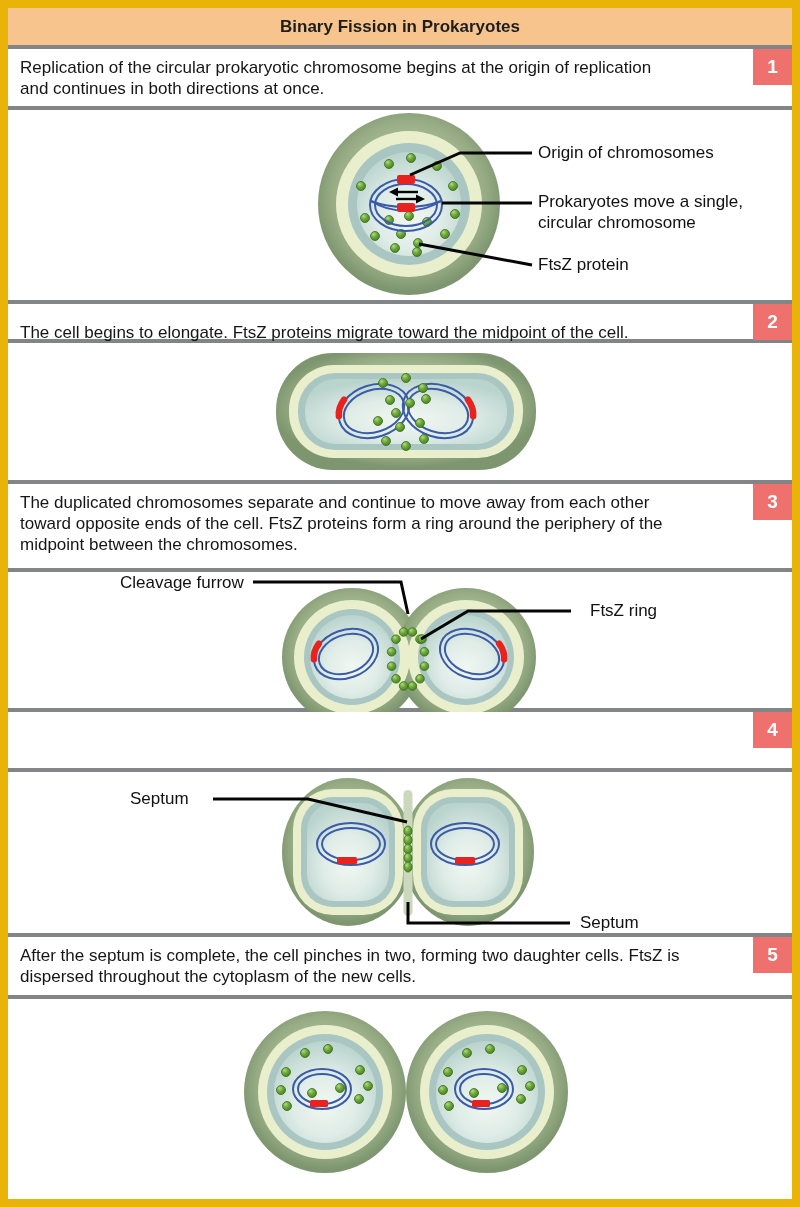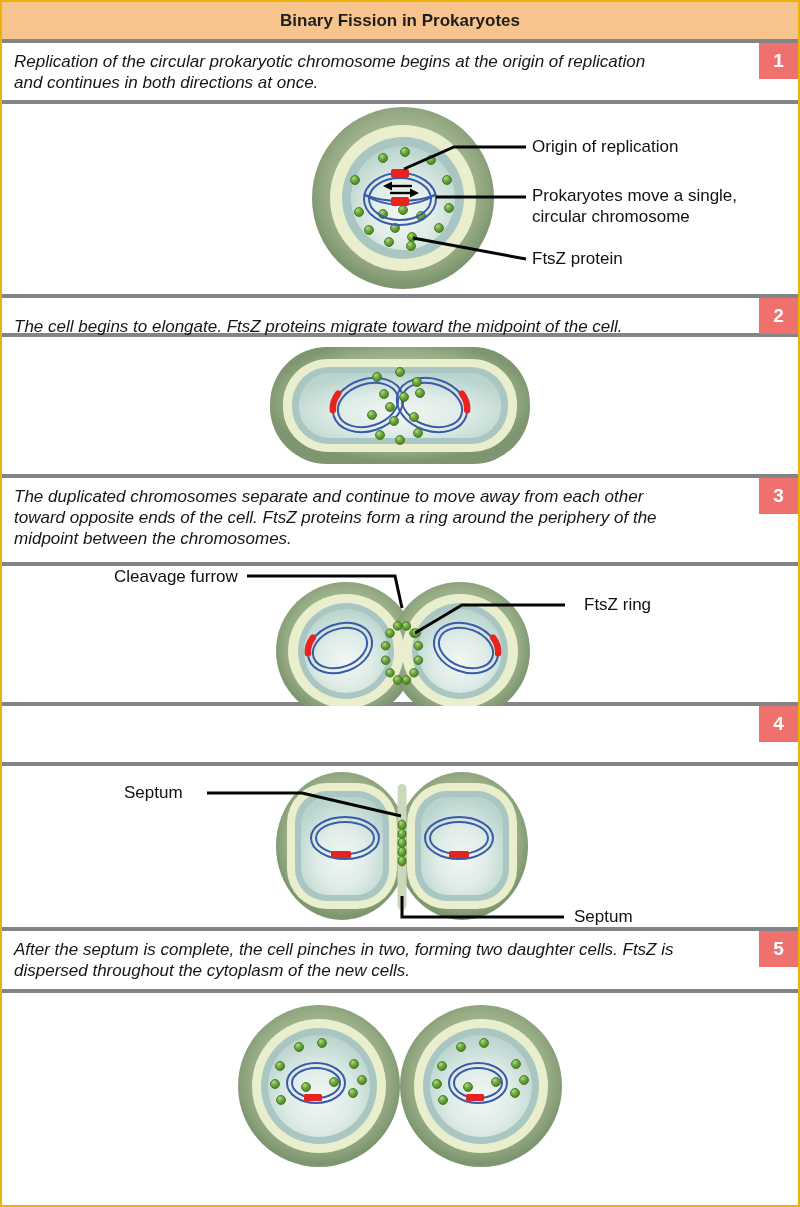--- a/index.html
+++ b/index.html
@@ -1,30 +1,30 @@
 <!DOCTYPE html>
 <html><head>
 <meta charset="utf-8">
 <style>
   html,body { margin:0; padding:0; background:#ffffff; }
   * { box-sizing: border-box; }
   .frame {
     position:relative; width:800px; height:1207px;
-    border:2px solid #eab308; background:#ffffff;
+    border:8px solid #eab308; background:#ffffff;
     font-family:"Liberation Sans", sans-serif; color:#161616;
     overflow:hidden;
   }
   .sep { height:4px; background:#828487; }
   .titlebar {
     height:37px; background:#F8C48D;
     display:flex; align-items:center; justify-content:center;
     font-size:17px; font-weight:bold; color:#1E1E1E;
   }
   .text-panel { position:relative; background:#ffffff; padding:8px 58px 0 12px; }
-  .step-text { margin:0; font-size:17px; line-height:21px; white-space:pre-line; color:#161616;font-style:italic; }
+  .step-text { margin:0; font-size:17px; line-height:21px; white-space:pre-line; color:#161616; }
   .badge {
     position:absolute; top:0; right:0; width:39px; height:36px;
     background:#EF716D; color:#ffffff; font-size:19px; font-weight:bold;
     display:flex; align-items:center; justify-content:center;
   }
   .img-panel { position:relative; background:#ffffff; }
   .img-panel svg { position:absolute; left:0; top:0; display:block; }
   .lbl {
     position:absolute; font-size:17px; line-height:20px; color:#111111;
     white-space:pre-line;
@@ -110,21 +110,21 @@
           <line x1="-10" y1="-6" x2="12" y2="-6"></line>
           <polygon points="19,-6 10,-10.5 10,-1.5" fill="#050505" stroke="none"></polygon>
         </g>
       </g>
       <g stroke="#050505" stroke-width="3" fill="none">
         <path d="M402,65 L452,43 L524,43"></path>
         <path d="M434,93 L524,93"></path>
         <path d="M411,134 L524,155"></path>
       </g>
     </svg>
-    <div class="lbl" style="left:530px; top:33px">Origin of replication</div>
+    <div class="lbl" style="left:530px; top:33px">Origin of chromosomes</div>
     <div class="lbl two-line" style="left:530px; top:81px">Prokaryotes move a single,
 circular chromosome</div>
     <div class="lbl" style="left:530px; top:145px">FtsZ protein</div>
   </div>
 
   <div class="sep"></div>
 
   <div class="text-panel" style="height:35px; padding-top:18px">
     <p class="step-text">The cell begins to elongate. FtsZ proteins migrate toward the midpoint of the cell.</p>
     <div class="badge">2</div>

